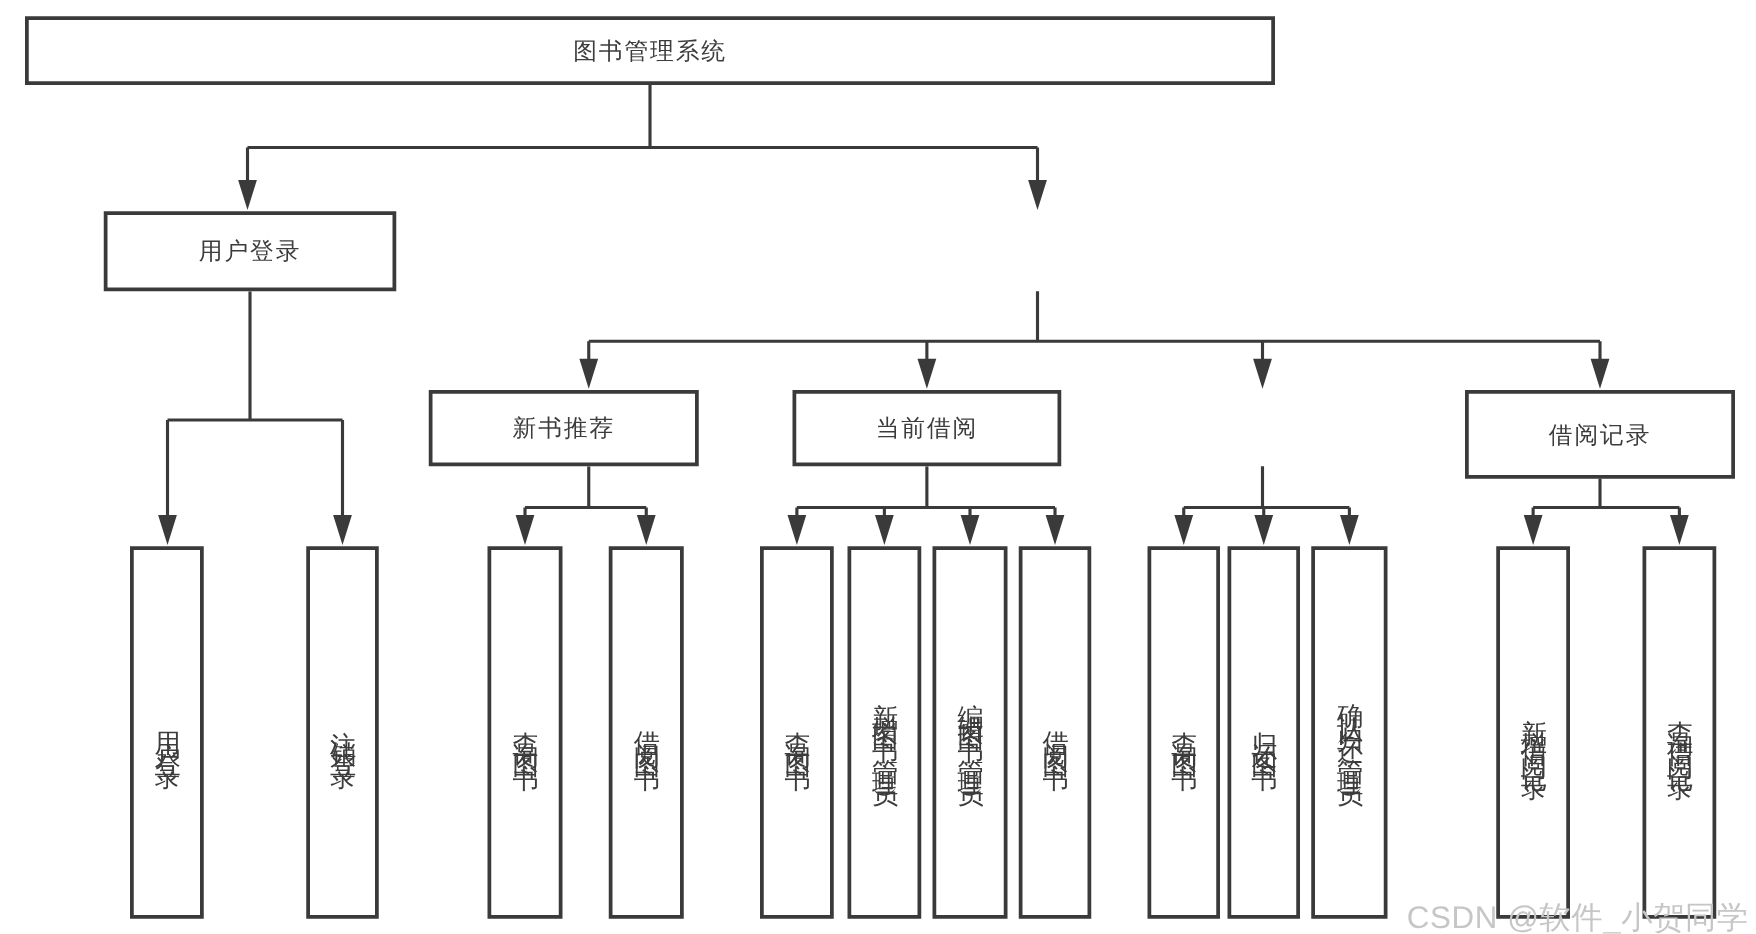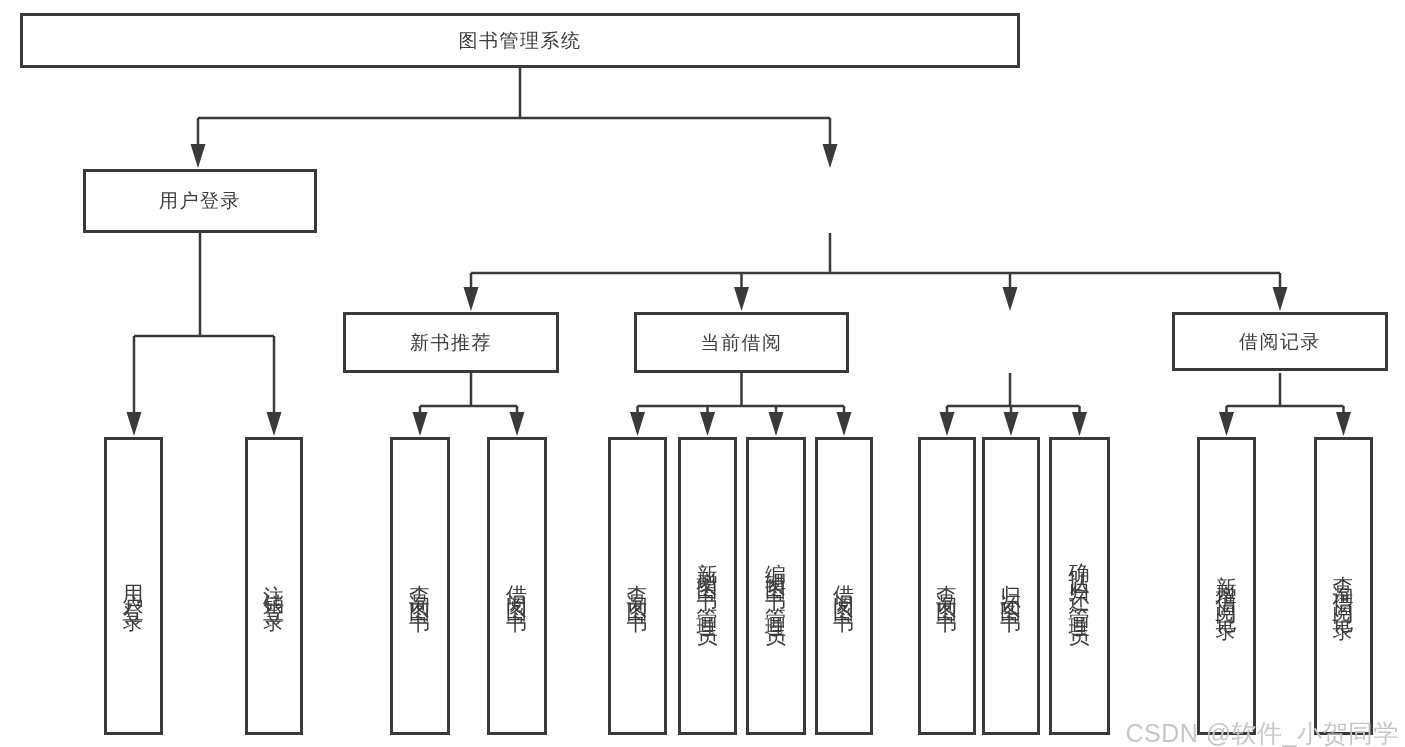--- a/index.html
+++ b/index.html
@@ -85,21 +85,21 @@
       <use href="#arr" x="1343.5" y="436"></use>
     </g>
   </svg>
 
   <div class="box h" style="left:20px;top:13px;width:1000px;height:55px">图书管理系统</div>
 
   <div class="box h" style="left:83px;top:169px;width:234px;height:64px">用户登录</div>
 
   <div class="box h" style="left:343px;top:312px;width:216px;height:61px">新书推荐</div>
   <div class="box h" style="left:634px;top:312px;width:215px;height:61px">当前借阅</div>
-  <div class="box h" style="left:1172px;top:312px;width:216px;height:59px">借阅记录</div>
+  <div class="box h" style="left:1172px;top:312px;width:216px;height:71px">借阅记录</div>
 
   <div class="box v" style="left:104px;top:437px;width:59px;height:298px">用户登录</div>
   <div class="box v" style="left:245px;top:437px;width:58px;height:298px">注销登录</div>
 
   <div class="box v" style="left:390px;top:437px;width:60px;height:298px">查询图书</div>
   <div class="box v" style="left:487px;top:437px;width:60px;height:298px">借阅图书</div>
 
   <div class="box v" style="left:608px;top:437px;width:59px;height:298px">查询图书</div>
   <div class="box v" style="left:678px;top:437px;width:59px;height:298px">新增图书（管理员）</div>
   <div class="box v" style="left:746px;top:437px;width:60px;height:298px">编辑图书（管理员）</div>

